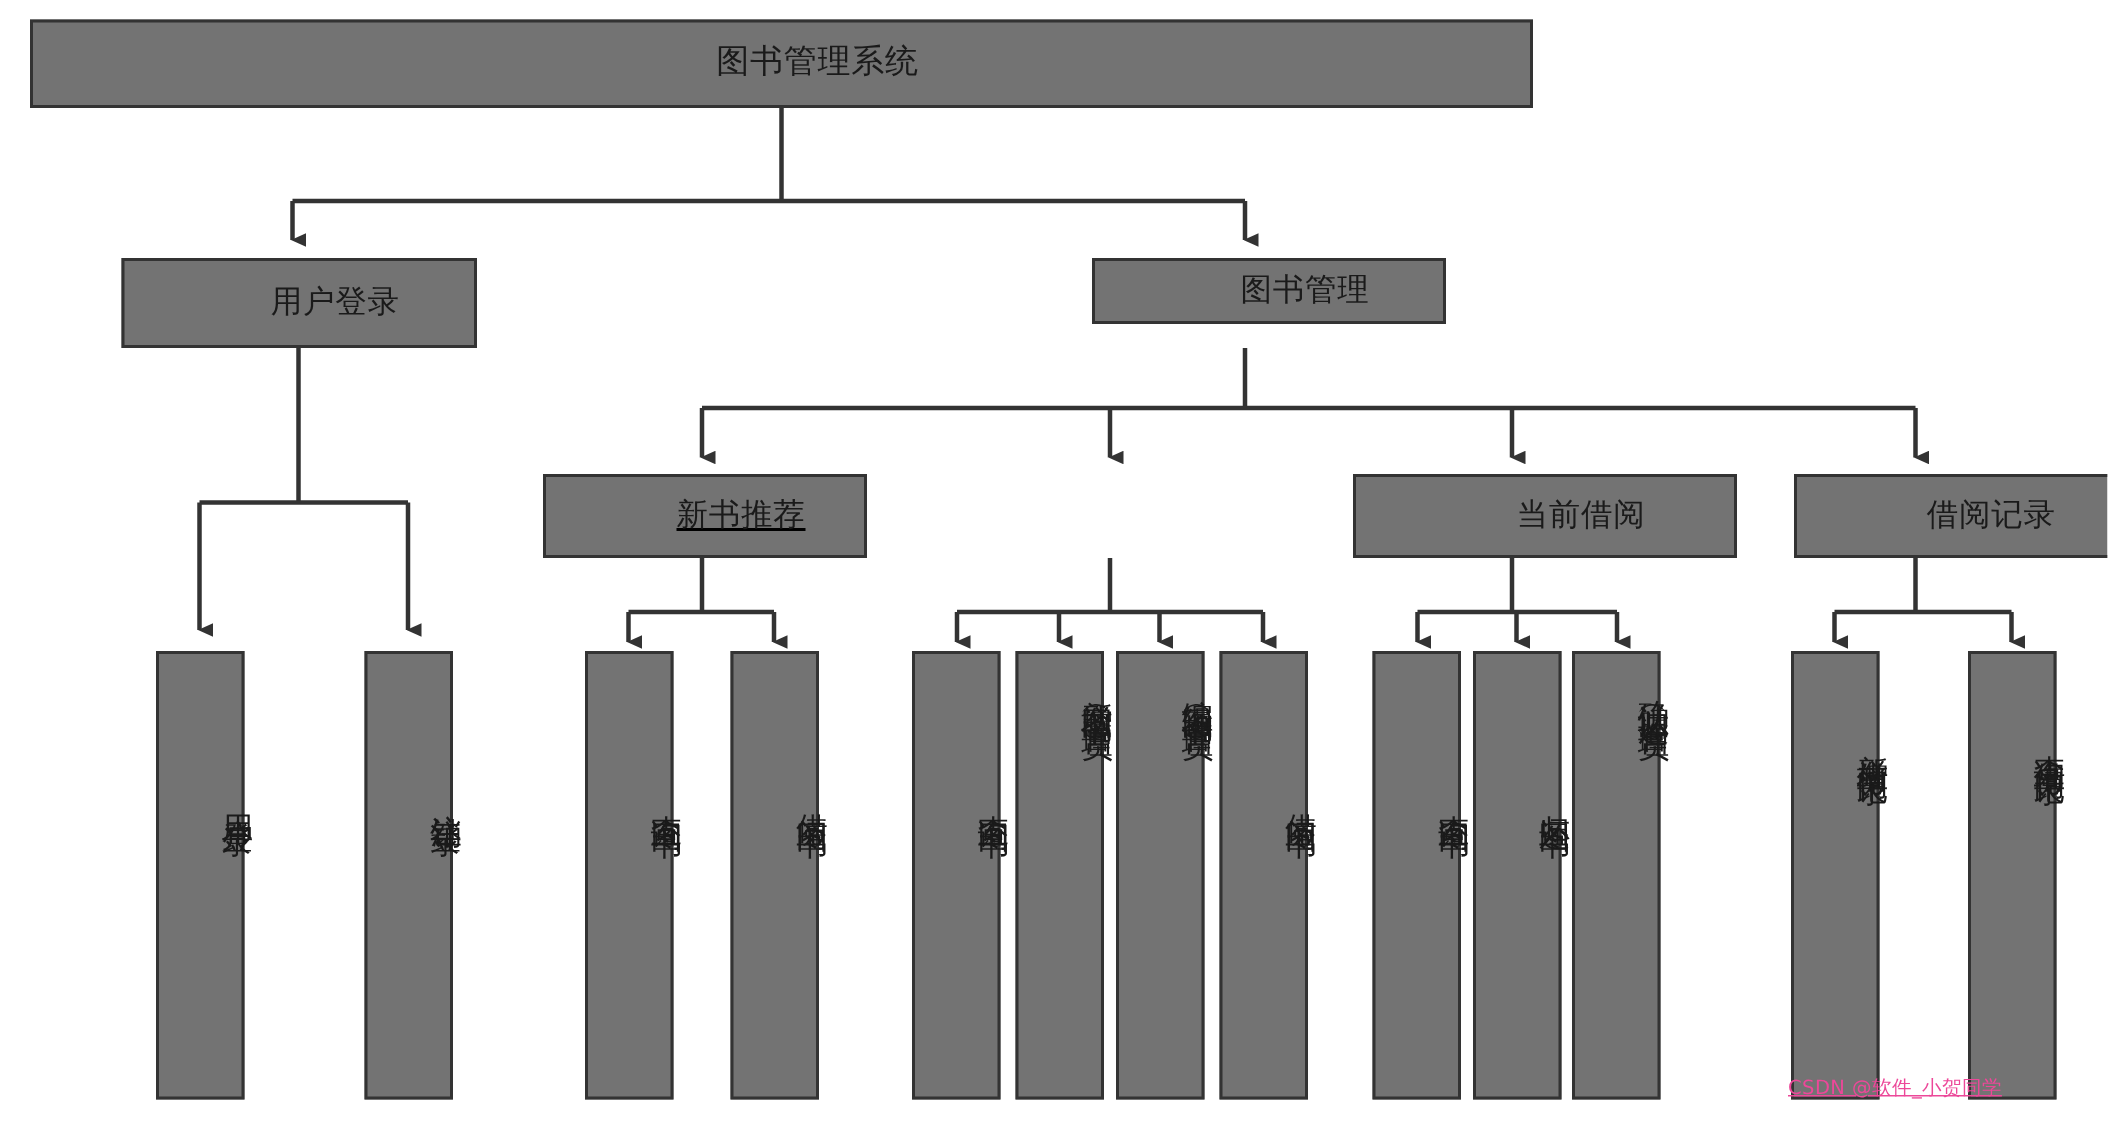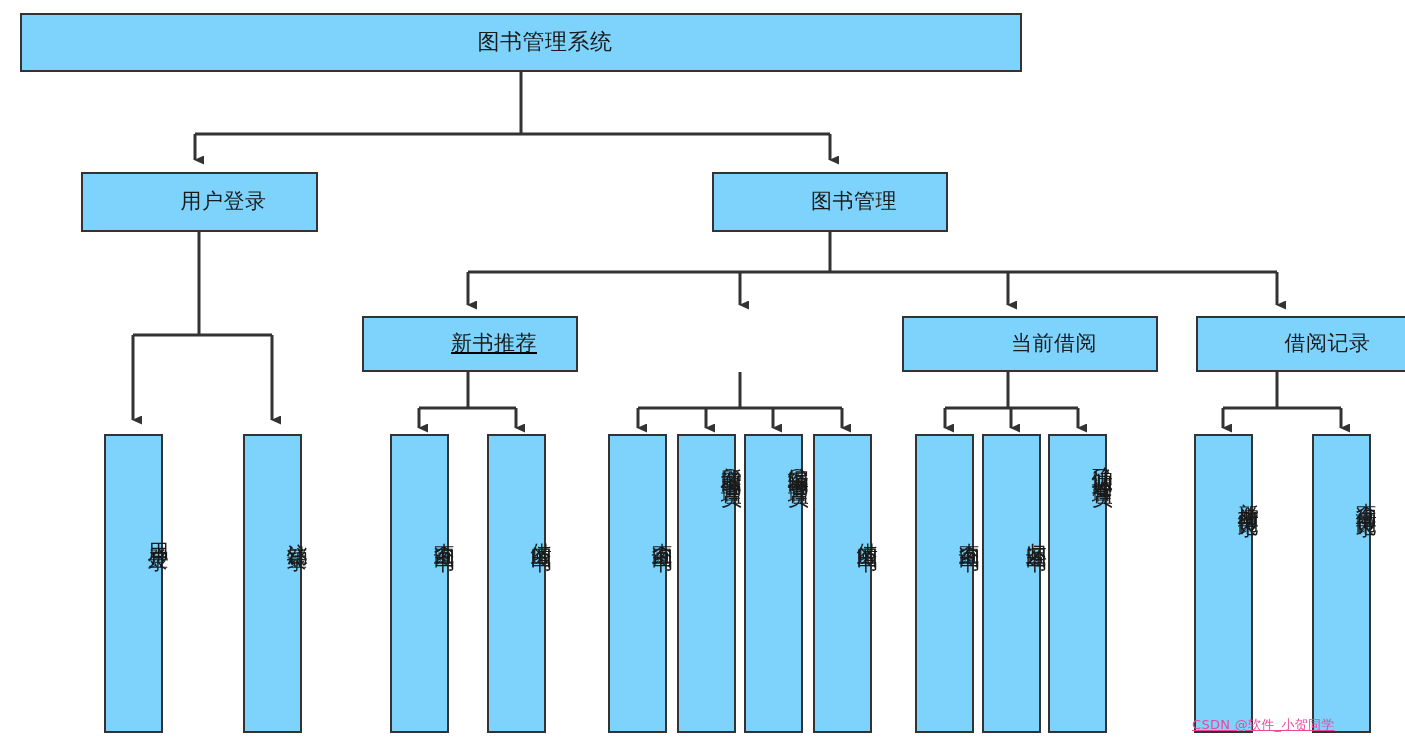--- a/index.html
+++ b/index.html
@@ -22,21 +22,21 @@
     position: absolute;
     left: 0;
     top: 0;
     width: 1405px;
     height: 747px;
     pointer-events: none;
   }
   .node {
     position: absolute;
     box-sizing: border-box;
-    background: #7dd3fc;
+    background: #737373;
     border: 2px solid #333333;
     display: flex;
     align-items: center;
     justify-content: center;
     z-index: 2;
     padding-left: 48px;
   }
   .node-label {
     color: #1a1a1a;
     font-size: 21px;
@@ -124,21 +124,21 @@
   </svg>
 
   <div class="node root" style="left:20px; top:13px; width:1002px; height:59px;">
     <span class="node-label">图书管理系统</span>
   </div>
 
   <div class="node" style="left:81px; top:172px; width:237px; height:60px;">
     <span class="node-label">用户登录</span>
   </div>
 
-  <div class="node" style="left:712px; top:172px; width:236px; height:60px;font-family:Liberation Serif, serif;">
+  <div class="node" style="left:728px; top:172px; width:236px; height:44px;font-family:Liberation Serif, serif;">
     <span class="node-label">图书管理</span>
   </div>
 
   <div class="node" style="left:362px; top:316px; width:216px; height:56px;text-decoration:underline;">
     <span class="node-label">新书推荐</span>
   </div>
 
 
   <div class="node" style="left:902px; top:316px; width:256px; height:56px;">
     <span class="node-label">当前借阅</span>

